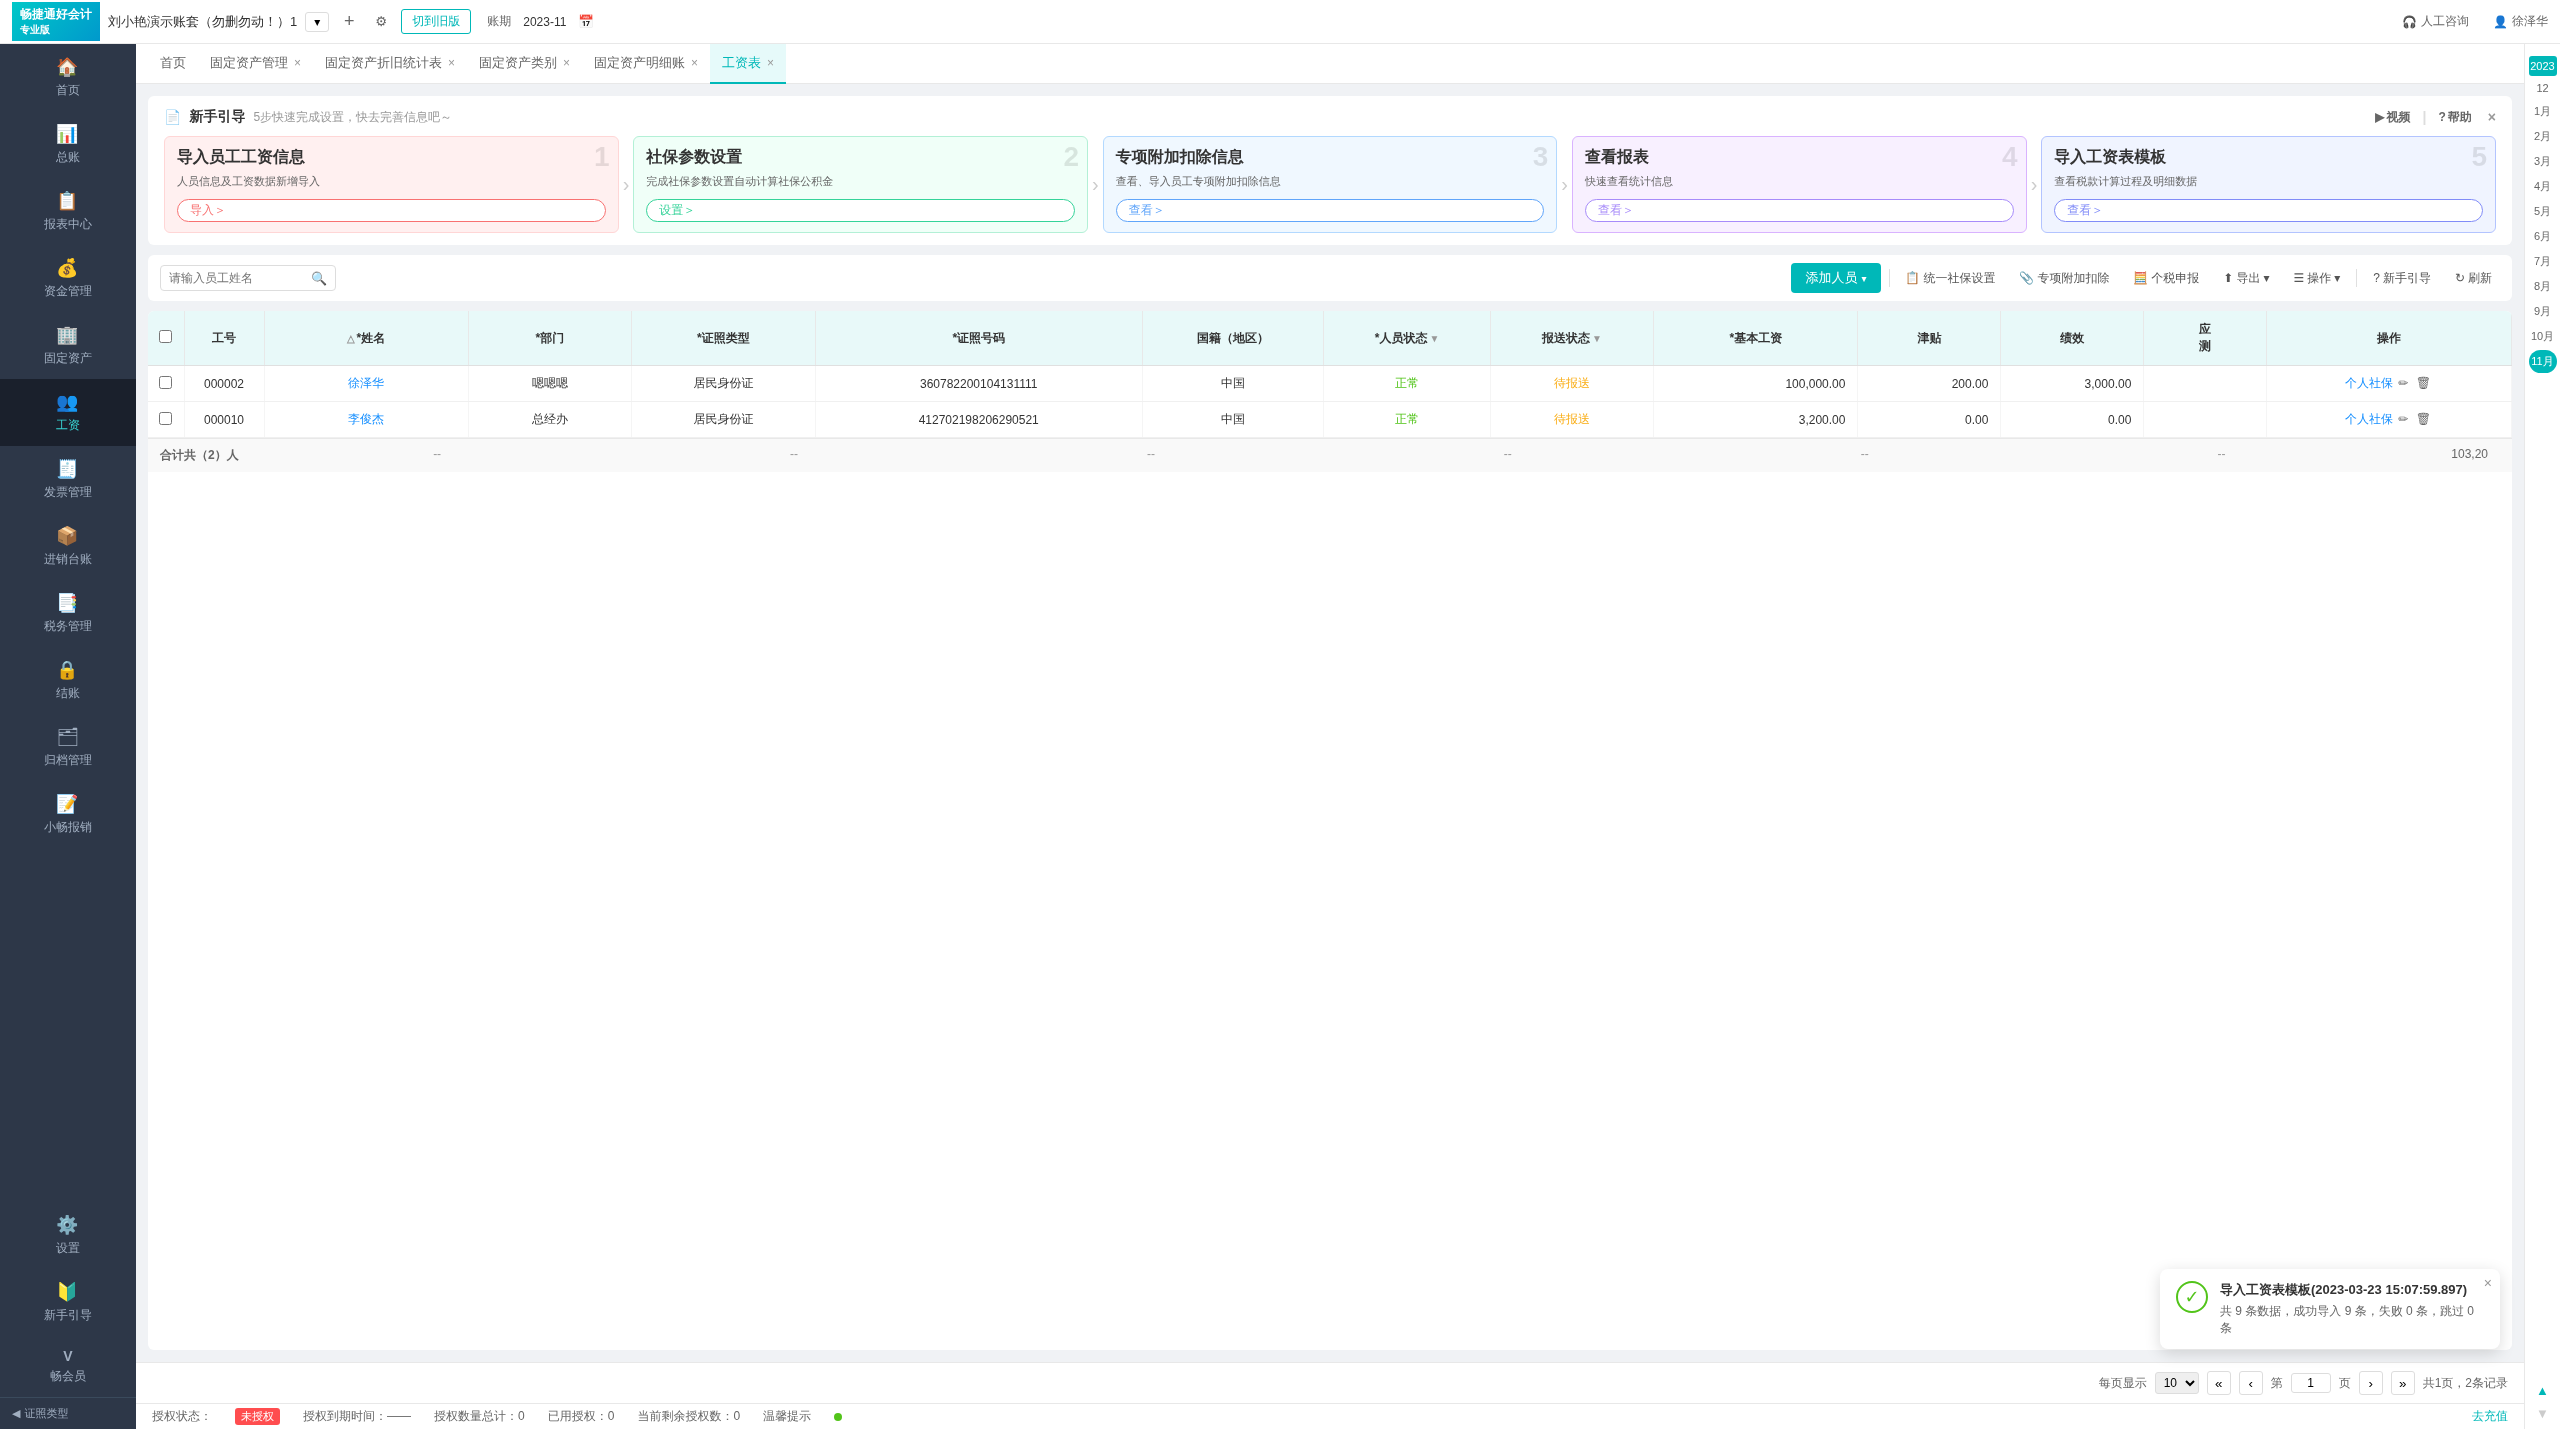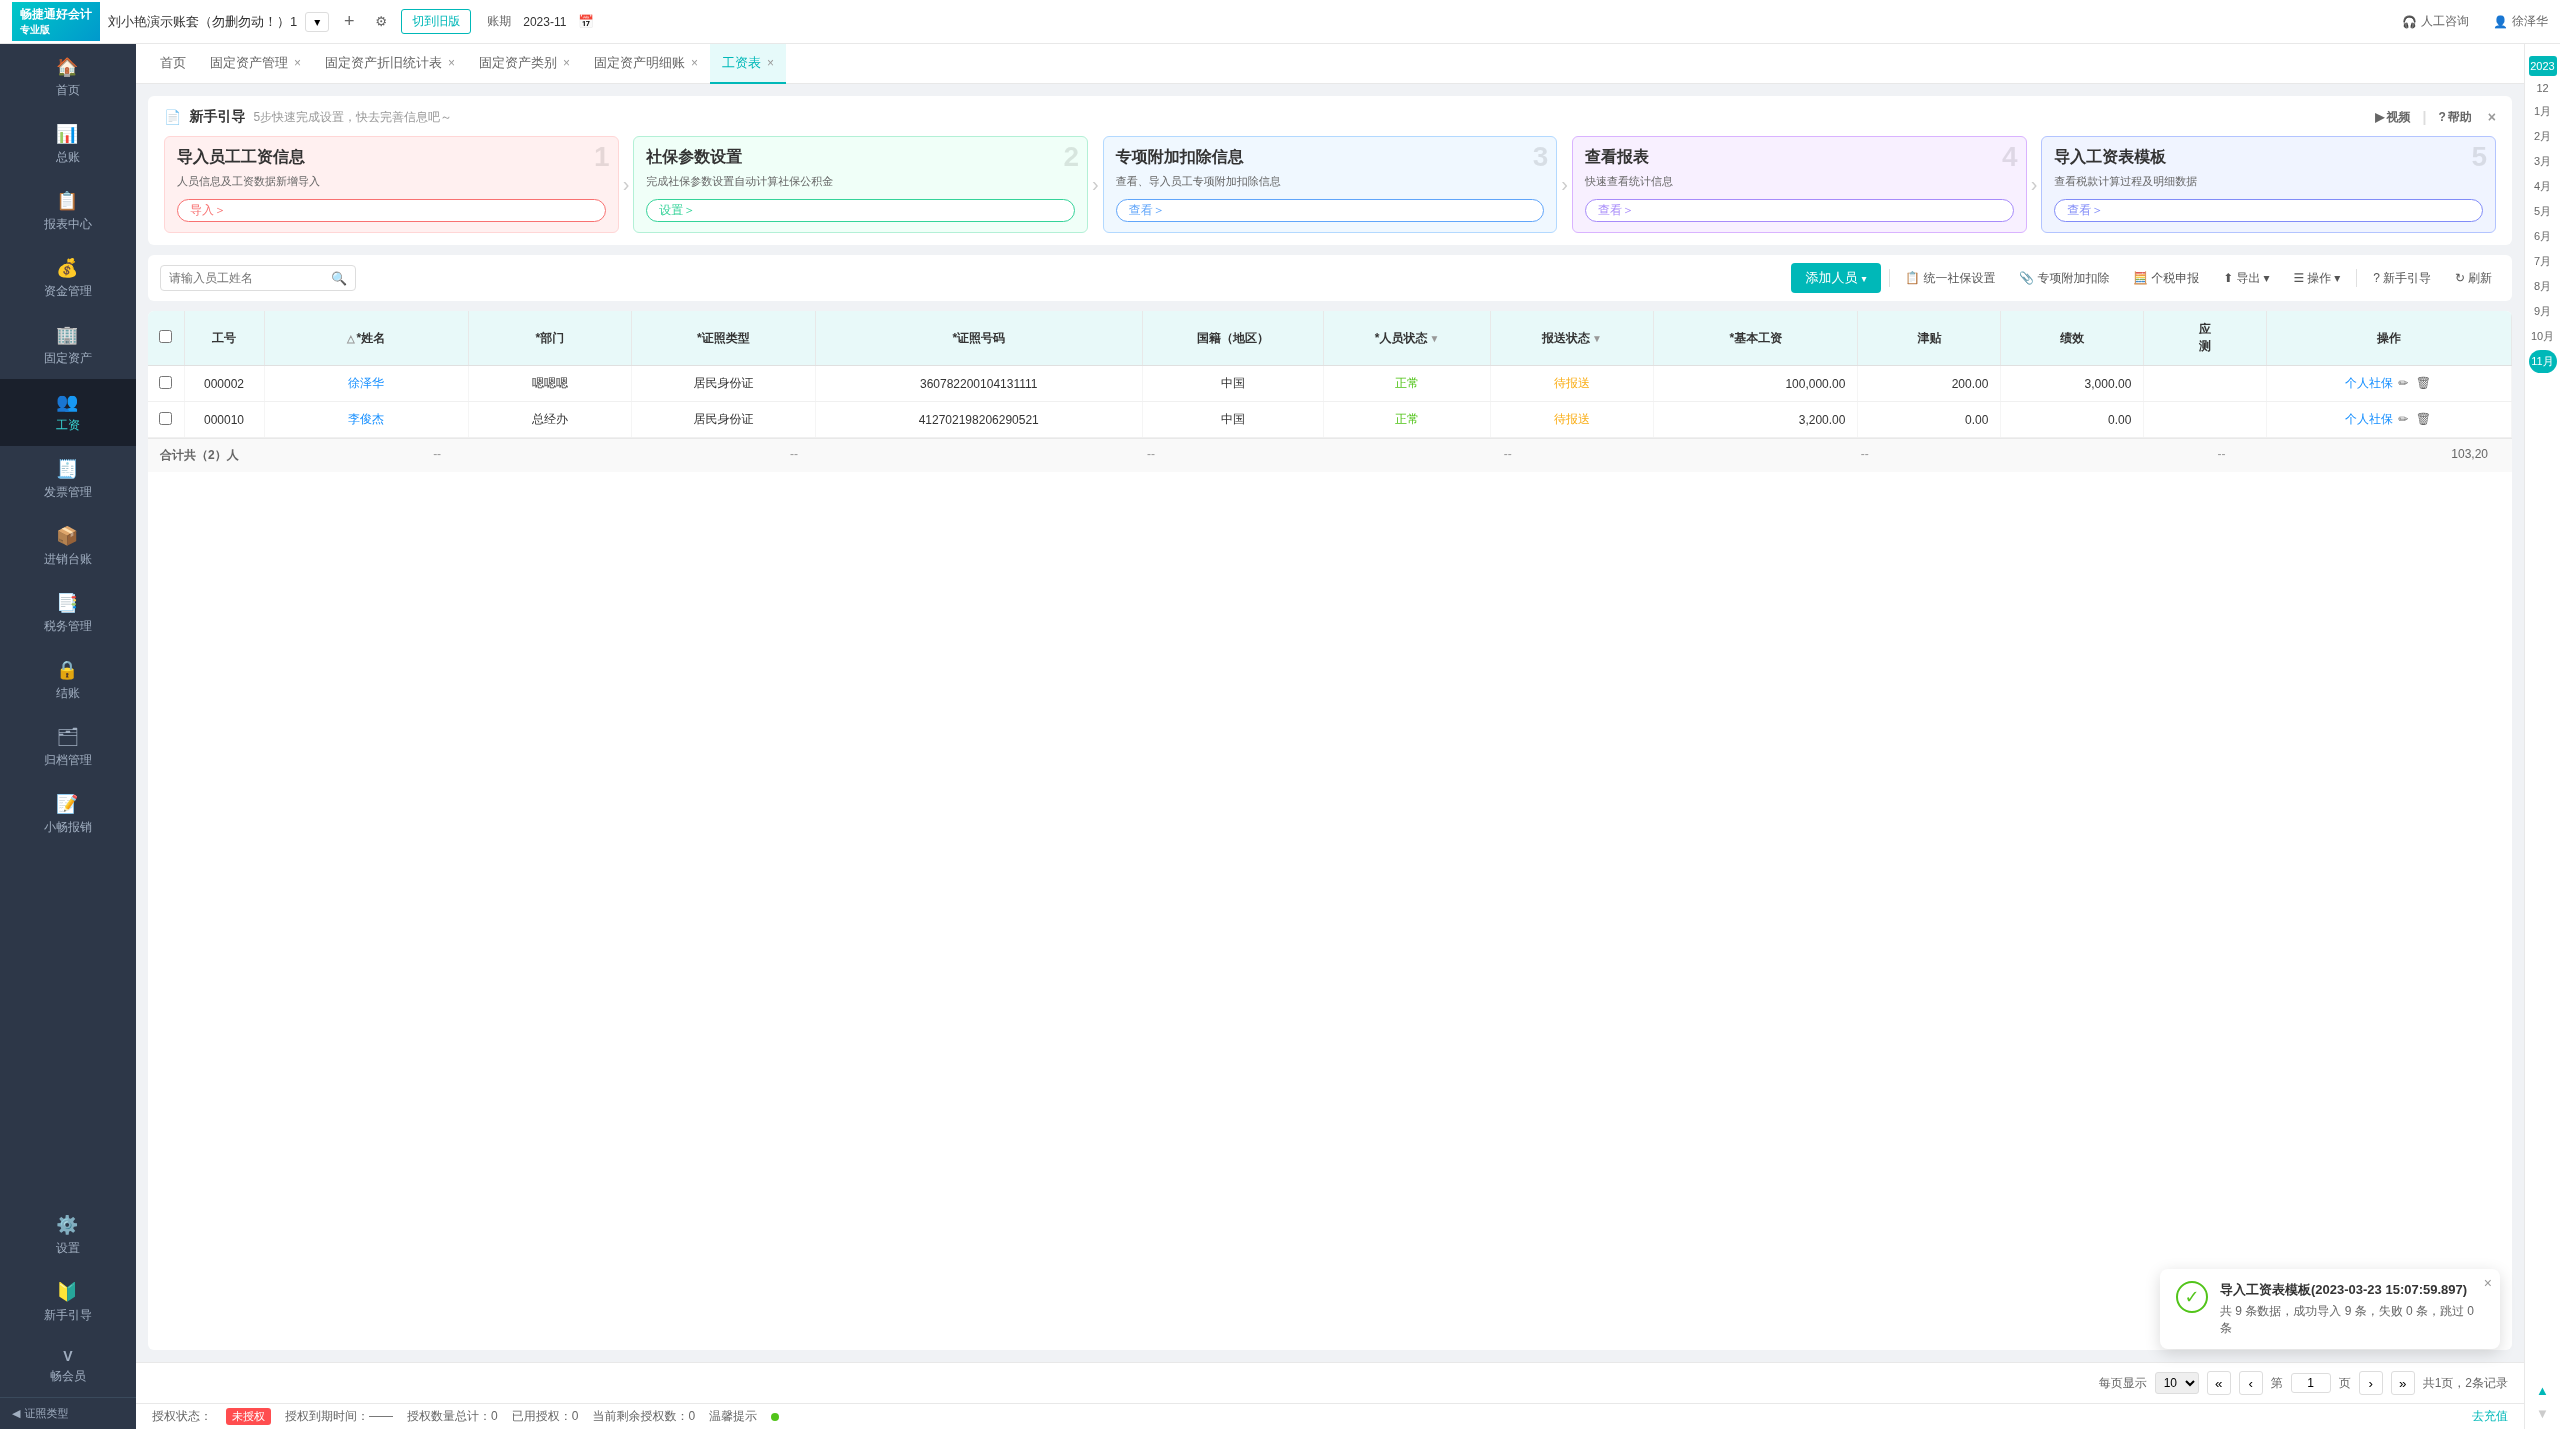--- a/index.html
+++ b/index.html
@@ -56,21 +56,21 @@
     .step-desc { font-size: 11px; color: #666; line-height: 1.4; }
     .step-btn { display: inline-block; border: 1px solid #ccc; border-radius: 12px; padding: 2px 12px; font-size: 12px; cursor: pointer; background: #fff; color: #666; margin-top: 4px; }
     .step1 .step-btn { border-color: #f87171; color: #f87171; }
     .step2 .step-btn { border-color: #34d399; color: #34d399; }
     .step3 .step-btn { border-color: #60a5fa; color: #60a5fa; }
     .step4 .step-btn { border-color: #a78bfa; color: #a78bfa; }
     .step5 .step-btn { border-color: #818cf8; color: #818cf8; }
 
     
     .toolbar { display: flex; align-items: center; gap: 8px; background: #fff; padding: 8px 12px; border-radius: 6px; flex-shrink: 0; }
-    .search-input { border: 1px solid #ddd; border-radius: 4px; padding: 5px 28px 5px 8px; font-size: 12px; width: 196px; outline: none; }
+    .search-input { border: 1px solid #ddd; border-radius: 4px; padding: 5px 28px 5px 8px; font-size: 12px; width: 176px; outline: none; }
     .toolbar-spacer { flex: 1; }
     .add-people-btn { background: #00b8b8; color: #fff; border: none; border-radius: 4px; padding: 6px 14px; cursor: pointer; font-size: 13px; display: flex; align-items: center; gap: 4px; }
     .add-people-btn .arrow { font-size: 10px; }
     .tool-btn { display: flex; align-items: center; gap: 3px; color: #555; font-size: 12px; cursor: pointer; padding: 4px 8px; border-radius: 3px; white-space: nowrap; }
     .tool-sep { width: 1px; height: 18px; background: #e0e0e0; }
 
     
     .table-container { background: #fff; border-radius: 6px; overflow: auto; flex: 1; }
     table { width: 100%; border-collapse: collapse; }
     thead tr { background: #e8f9f9; }
@@ -102,21 +102,21 @@
     .table-footer .total-label { font-weight: bold; margin-right: 20px; }
     .footer-dash { flex: 1; text-align: center; color: #999; }
 
     
     .pagination-bar { background: #fff; padding: 8px 16px; display: flex; align-items: center; justify-content: flex-end; gap: 8px; font-size: 12px; color: #666; flex-shrink: 0; border-top: 1px solid #e8e8e8; }
     .page-size-select { border: 1px solid #ddd; border-radius: 3px; padding: 2px 4px; font-size: 12px; }
     .page-btn { width: 24px; height: 24px; border: 1px solid #ddd; background: #fff; border-radius: 3px; cursor: pointer; display: flex; align-items: center; justify-content: center; }
     .page-input { width: 40px; border: 1px solid #ddd; border-radius: 3px; padding: 2px 4px; text-align: center; font-size: 12px; }
 
     
-    .status-bar { background: #fff; padding: 4px 16px; display: flex; align-items: center; gap: 14px; font-size: 12px; color: #666; border-top: 1px solid #e8e8e8; flex-shrink: 0; }
+    .status-bar { background: #fff; padding: 4px 16px; display: flex; align-items: center; gap: 23px; font-size: 12px; color: #666; border-top: 1px solid #e8e8e8; flex-shrink: 0; }
     .status-tag { background: #ff4d4f; color: #fff; padding: 1px 6px; border-radius: 3px; font-size: 11px; }
     .auth-link { color: #00b8b8; cursor: pointer; margin-left: auto; }
     .warn-dot { width: 8px; height: 8px; background: #52c41a; border-radius: 50%; display: inline-block; }
 
     
     .right-panel { width: 36px; background: #fff; border-left: 1px solid #e8e8e8; display: flex; flex-direction: column; align-items: center; padding-top: 4px; flex-shrink: 0; }
     .month-btn { width: 28px; text-align: center; padding: 4px 0; font-size: 11px; cursor: pointer; color: #666; border-radius: 3px; }
     .month-btn.current-year { background: #00b8b8; color: #fff; border-radius: 3px; }
     .month-btn.current-month { background: #00b8b8; color: #fff; border-radius: 12px; }
     .right-panel-icons { margin-top: auto; display: flex; flex-direction: column; align-items: center; gap: 8px; padding: 8px 0; }

